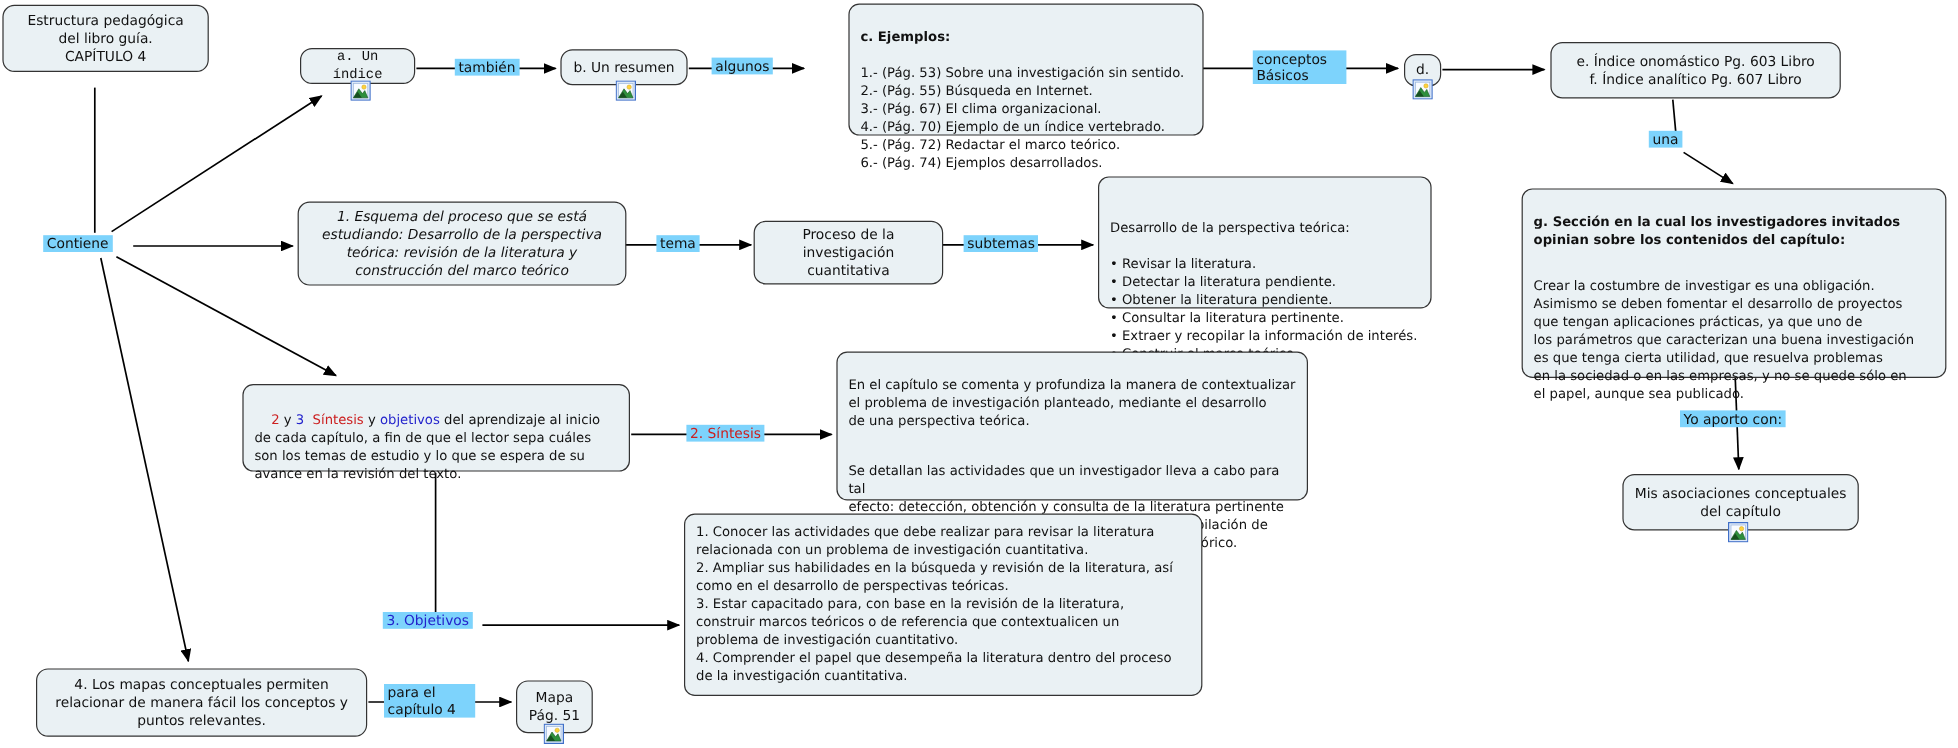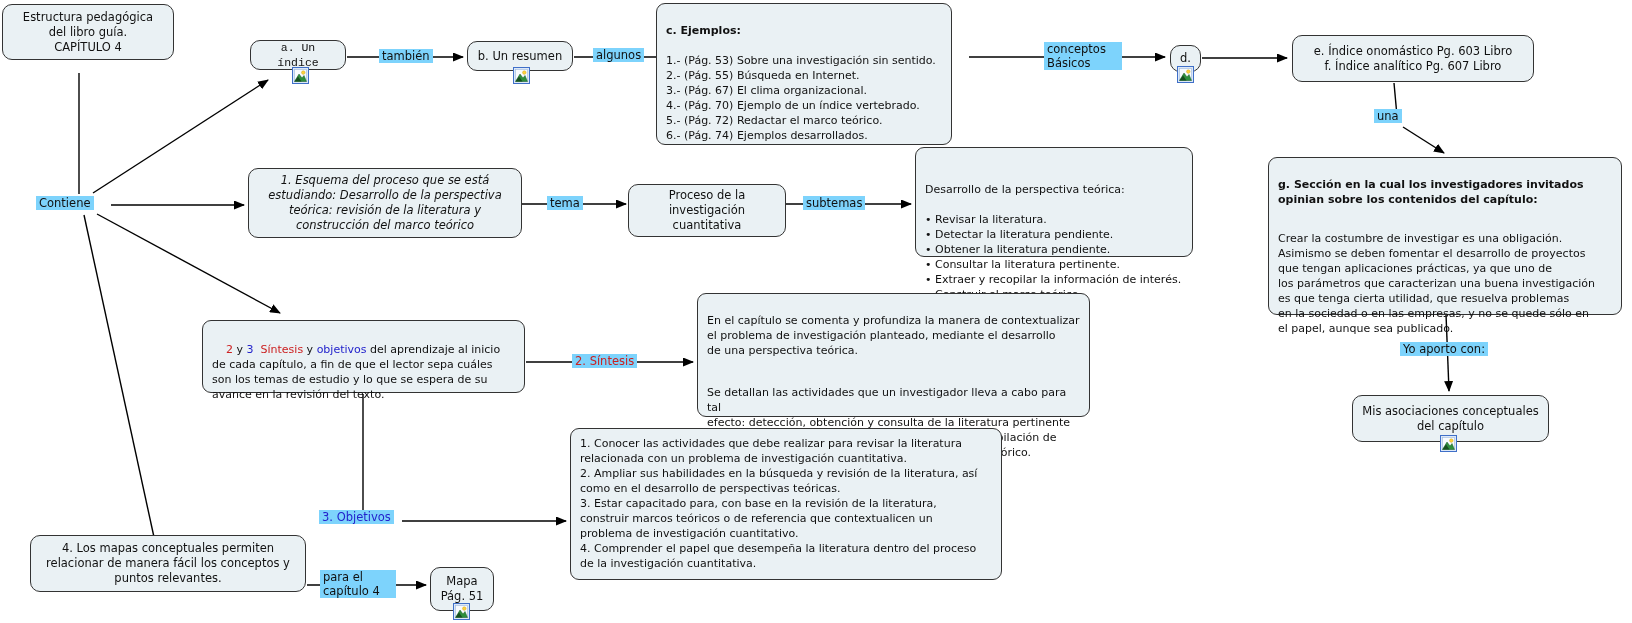--- a/index.html
+++ b/index.html
@@ -68,21 +68,21 @@
   </svg>
 
   <div class="node" style="left:2px;top:4px;width:172px;height:56px;">Estructura pedagógica
 del libro guía.
 CAPÍTULO 4</div>
 
   <div class="node" style="left:250px;top:40px;width:96px;height:30px;font-family:Liberation Mono, monospace;">a. Un índice</div>
 
   <div class="node" style="left:467px;top:41px;width:106px;height:30px;">b. Un resumen</div>
 
-  <div class="textbox" style="left:656px;top:3px;width:296px;height:142px;">
+  <div class="textbox" style="left:707px;top:3px;width:296px;height:110px;">
     <span class="bold">c. Ejemplos:</span><br>
     <span>1.- (Pág. 53) Sobre una investigación sin sentido.
 2.- (Pág. 55) Búsqueda en Internet.
 3.- (Pág. 67) El clima organizacional.
 4.- (Pág. 70) Ejemplo de un índice vertebrado.
 5.- (Pág. 72) Redactar el marco teórico.
 6.- (Pág. 74) Ejemplos desarrollados.</span>
   </div>
 
   <div class="node" style="left:1170px;top:45px;width:31px;height:27px;">d.</div>
@@ -140,21 +140,21 @@
   <div class="textbox" style="left:570px;top:428px;width:432px;height:152px;padding-top:7px;">1. Conocer las actividades que debe realizar para revisar la literatura
 relacionada con un problema de investigación cuantitativa.
 2. Ampliar sus habilidades en la búsqueda y revisión de la literatura, así
 como en el desarrollo de perspectivas teóricas.
 3. Estar capacitado para, con base en la revisión de la literatura,
 construir marcos teóricos o de referencia que contextualicen un
 problema de investigación cuantitativo.
 4. Comprender el papel que desempeña la literatura dentro del proceso
 de la investigación cuantitativa.</div>
 
-  <div class="node" style="left:30px;top:535px;width:276px;height:57px;">4. Los mapas conceptuales permiten
+  <div class="node" style="left:30px;top:557px;width:276px;height:57px;">4. Los mapas conceptuales permiten
 relacionar de manera fácil los conceptos y
 puntos relevantes.</div>
 
   <div class="node" style="left:430px;top:567px;width:64px;height:44px;">Mapa
 Pág. 51</div>
 
   <div class="node" style="left:1352px;top:395px;width:197px;height:47px;">Mis asociaciones conceptuales
 del capítulo</div>
 
   <div class="lbl" style="left:36px;top:196px;">Contiene</div>

